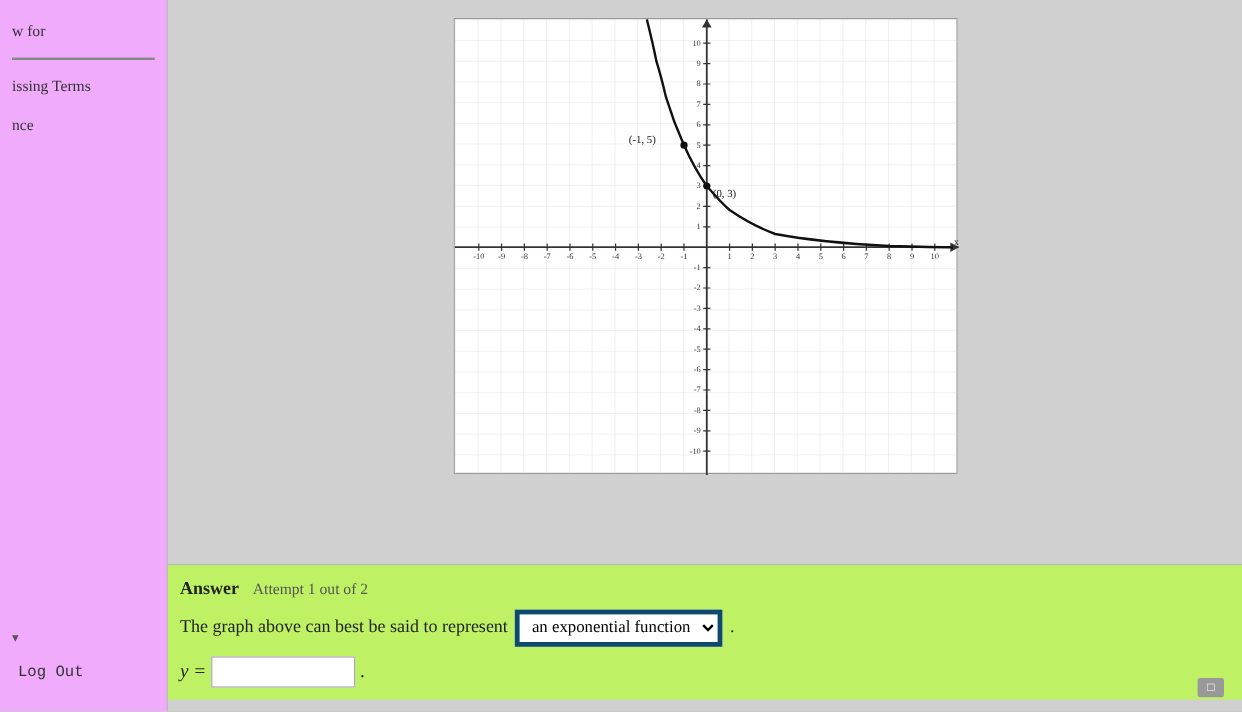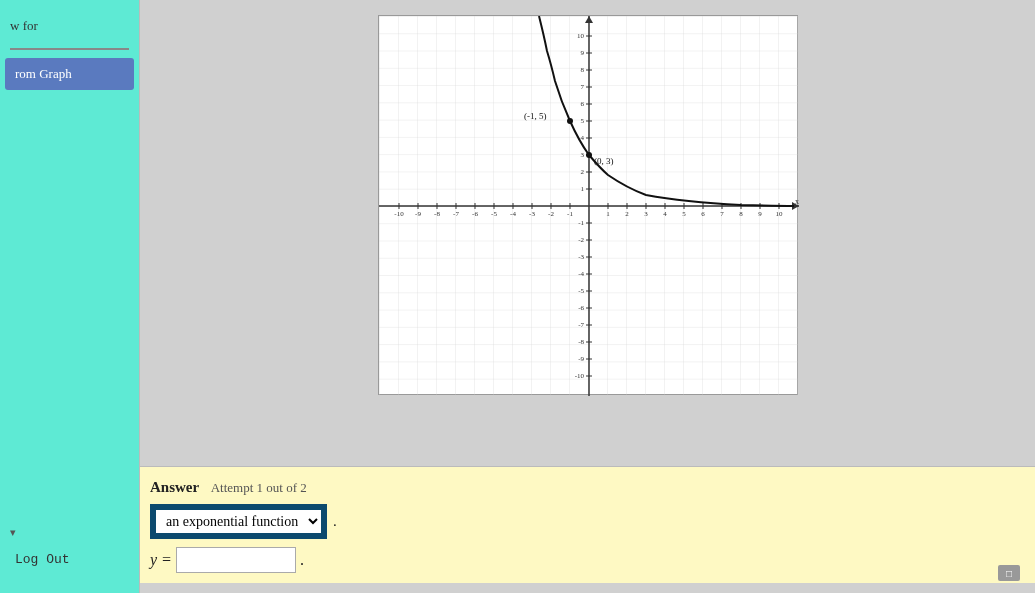--- a/index.html
+++ b/index.html
@@ -8,21 +8,21 @@
       font-family: Georgia, 'Times New Roman', serif;
       width: 1035px;
       height: 593px;
       overflow: hidden;
       display: flex;
     }
 
     
     .sidebar {
       width: 140px;
-      background: #5eead4;
+      background: #f0abfc;
       height: 593px;
       display: flex;
       flex-direction: column;
       padding: 10px 0;
       border-right: 1px solid #bbb;
       flex-shrink: 0;
     }
     .sidebar-item {
       padding: 8px 10px;
       font-size: 13px;
@@ -78,21 +78,21 @@
       height: 380px;
     }
 
     svg.graph-svg {
       width: 420px;
       height: 380px;
     }
 
     
     .answer-area {
-      background: #fef9c3;
+      background: #bef264;
       border-top: 1px solid #bbb;
       padding: 12px 20px 10px 10px;
       margin: 0 -20px 0 -20px;
     }
 
     .answer-line1 {
       font-size: 14px;
       color: #222;
       margin-bottom: 8px;
     }
@@ -153,22 +153,25 @@
     }
   </style>
 </head>
 <body>
 
 <div class="sidebar">
   <div class="sidebar-item">
     <span>w for</span>
   </div>
   <div class="sidebar-divider"></div>
-  <div class="sidebar-item active">
-    <span>rom Graph</span>
+  <div class="sidebar-item">
+    <span>issing Terms</span>
+  </div>
+  <div class="sidebar-item">
+    <span>nce</span>
   </div>
 
   <div class="sidebar-bottom">
     <div style="margin-bottom:6px;">
       <span style="font-size:11px; color:#555;">▾</span>
     </div>
     <div class="sidebar-bottom-item">
       <span>Log Out</span>
     </div>
   </div>
@@ -320,21 +323,22 @@
       </div>
     </div>
   </div>
 
   <div class="answer-area">
     <div class="answer-line1">
       <span class="answer-label">Answer</span>
       <span class="attempt-text">Attempt 1 out of 2</span>
     </div>
     <div class="answer-line2">
-      <select style="border:6px solid #0c4a6e; background:white; padding:3px 6px; font-size:14px; font-family:Georgia,serif; cursor:pointer;">
+      <span>The graph above can best be said to represent</span>
+      <select style="border:4px solid #0c4a6e; background:white; padding:3px 6px; font-size:14px; font-family:Georgia,serif; cursor:pointer;">
         <option value="exponential" selected="">an exponential function</option>
         <option value="linear">a linear function</option>
         <option value="quadratic">a quadratic function</option>
         <option value="logarithmic">a logarithmic function</option>
       </select>
       <span>.</span>
     </div>
     <div class="answer-line3">
       <span class="y-equals">y =</span>
       <input type="text" class="answer-input" value="" style="">

